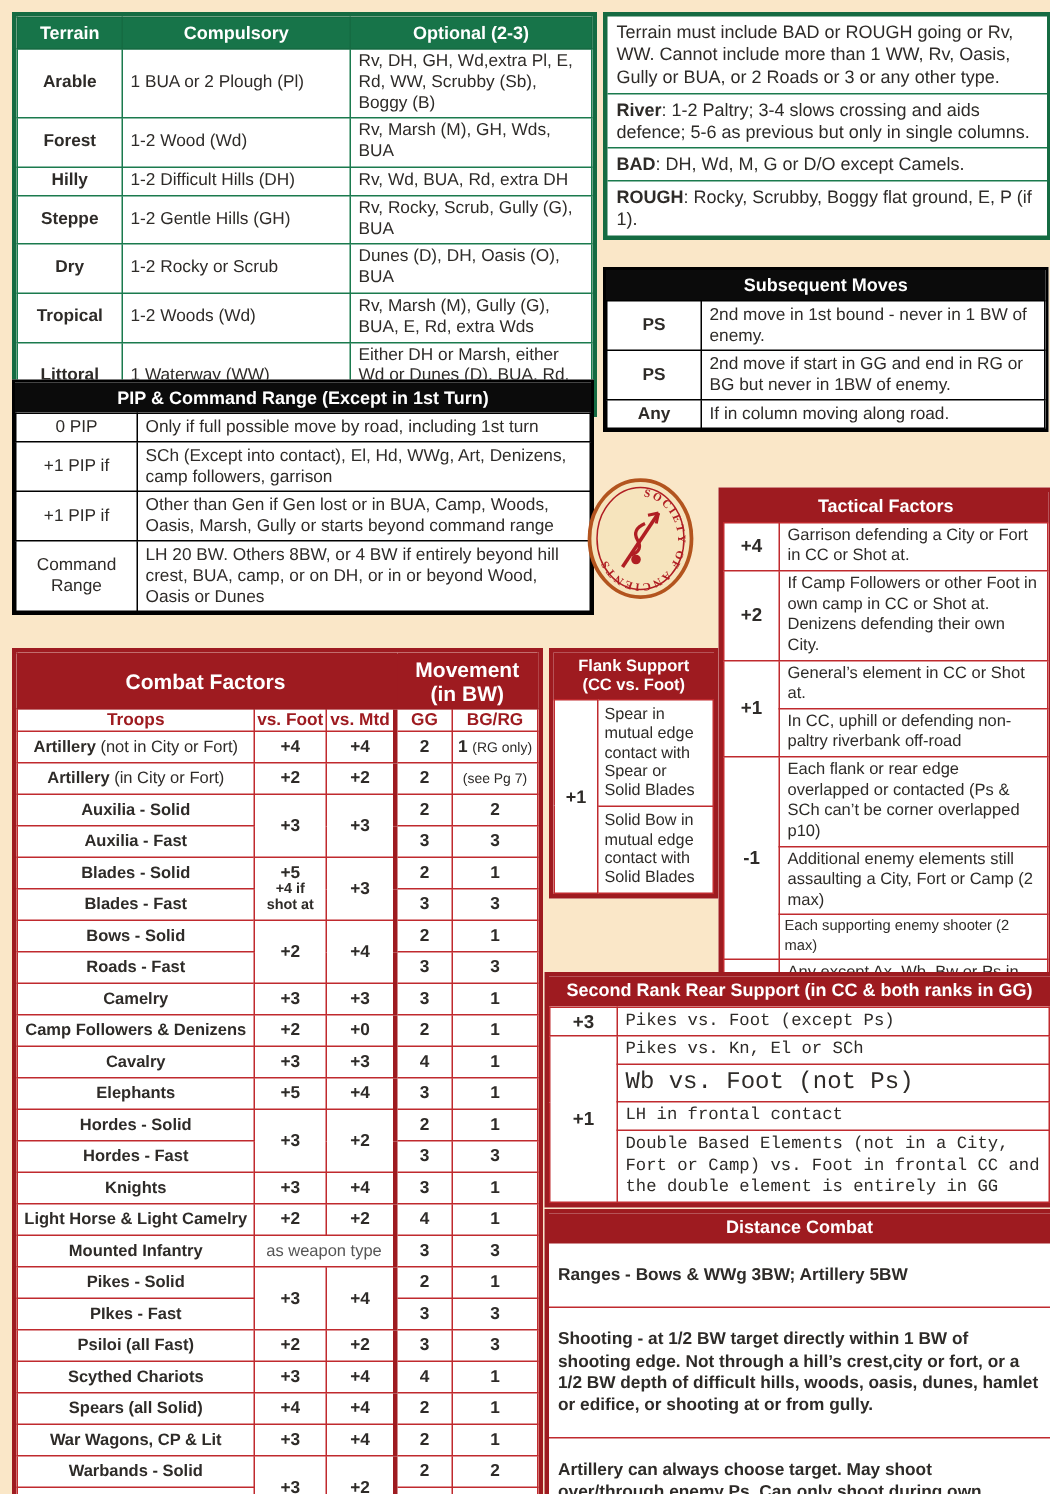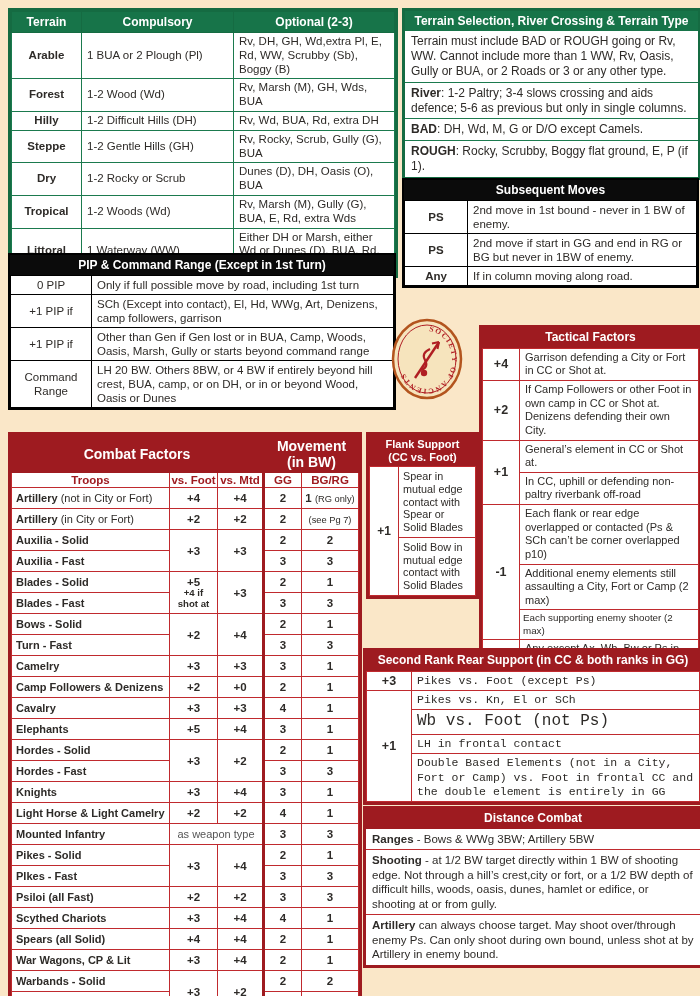--- a/index.html
+++ b/index.html
@@ -25,36 +25,36 @@
   .red-wrap{border:3px solid #9e1b20;background:#fff;}
   .rtitle{background:#9e1b20;color:#fff;font-weight:bold;font-size:12px;text-align:center;padding:3px 2px;line-height:1.15;}
   .red-wrap td{border:1.5px solid #c02a2e;}
   td.val{text-align:center;font-weight:bold;font-size:12.5px;width:34px;}
   td.txt{font-size:11px;padding:2px 5px;line-height:1.24;}
   td.txt.sm{font-size:9.8px;padding:2px 3px;}
   
   #combat th.main{background:#9e1b20;color:#fff;font-size:14px;padding:2px;border:1.5px solid #9e1b20;}
   #combat th.sub{background:#fff;color:#9e1b20;font-size:11.5px;padding:1px;border:1.5px solid #c02a2e;}
   #combat td{height:18px;}
-  .tn{text-align:left;font-weight:bold;font-size:11px;padding:1px 4px;line-height:1.1;}
+  .tn{text-align:center;font-weight:bold;font-size:11px;padding:1px 4px;line-height:1.1;}
   .nt{font-weight:normal;}
   .num,.mv{text-align:center;font-weight:bold;font-size:11.5px;padding:0 2px;}
   .mvdiv{border-left:3px solid #9e1b20 !important;}
   .wt{text-align:center;font-weight:normal;color:#555;font-size:11px;}
   .cell-note{display:block;font-weight:bold;font-size:9.6px;line-height:1.12;white-space:pre-line;}
   .bgnote{font-size:9.3px;font-weight:normal;}
   
   #flank td.val{width:26px;font-size:12px;}
   #flank td.txt{font-size:10.8px;padding:3px 4px;line-height:1.18;}
   #flank .rtitle{font-size:11px;}
   
   #srank td.val{width:42px;}
   #srank td.txt{font-size:11.5px;font-family:Liberation Mono, monospace;}
   
-  #dist .drow{border-top:1.6px solid #c02a2e;padding:3px 6px;font-size:11.5px;line-height:1.26;}
+  #dist .drow{border-top:1.6px solid #c02a2e;padding:14px 6px;font-size:11.5px;line-height:1.26;font-weight:bold;}
 </style>
 </head>
 <body>
 
 <div id="page">
 
   <div id="terrain" class="box green-wrap" style="left:8px;top:8px;width:384px;">
     <table>
       <colgroup>
           <col style="width:70px">
@@ -100,21 +100,20 @@
       <tr>
             <td class="tname">Littoral</td>
             <td>1 Waterway (WW)</td>
             <td>Either DH or Marsh, either Wd or Dunes (D), BUA, Rd, Rv</td>
           </tr>
     </tbody>
       </table>
   </div>
 
   <div id="tsel" class="box green-wrap" style="left:402px;top:8px;width:293px;">
-    <div class="gtitle">Terrain Selection, River Crossing &amp; Terrain Type</div>
     <div class="grow" style="border-top:none;"><b></b><span>Terrain must include BAD or ROUGH going or Rv, WW. Cannot include more than 1 WW, Rv, Oasis, Gully or BUA, or 2 Roads or 3 or any other type.</span></div>
     <div class="grow"><b>River</b><span>: 1-2 Paltry; 3-4 slows crossing and aids defence; 5-6 as previous but only in single columns.</span></div>
     <div class="grow"><b>BAD</b><span>: DH, Wd, M, G or D/O except Camels.</span></div>
     <div class="grow"><b>ROUGH</b><span>: Rocky, Scrubby, Boggy flat ground, E, P (if 1).</span></div>
   </div>
 
   <div id="smoves" class="box black-wrap" style="left:402px;top:178px;width:293px;">
     <div class="btitle">Subsequent Moves</div>
     <table>
       <colgroup>
@@ -296,21 +295,21 @@
             <td class="mv">3</td>
           </tr>
       <tr>
             <td class="tn"><b>Bows - Solid</b></td>
             <td class="num" rowspan="2">+2</td>
             <td class="num" rowspan="2">+4</td>
             <td class="mv mvdiv">2</td>
             <td class="mv">1</td>
           </tr>
       <tr>
-            <td class="tn"><b>Turn - Fast</b></td>
+            <td class="tn"><b>Roads - Fast</b></td>
             <td class="mv mvdiv">3</td>
             <td class="mv">3</td>
           </tr>
       <tr>
             <td class="tn"><b>Camelry</b></td>
             <td class="num">+3</td>
             <td class="num">+3</td>
             <td class="mv mvdiv">3</td>
             <td class="mv">1</td>
           </tr>

